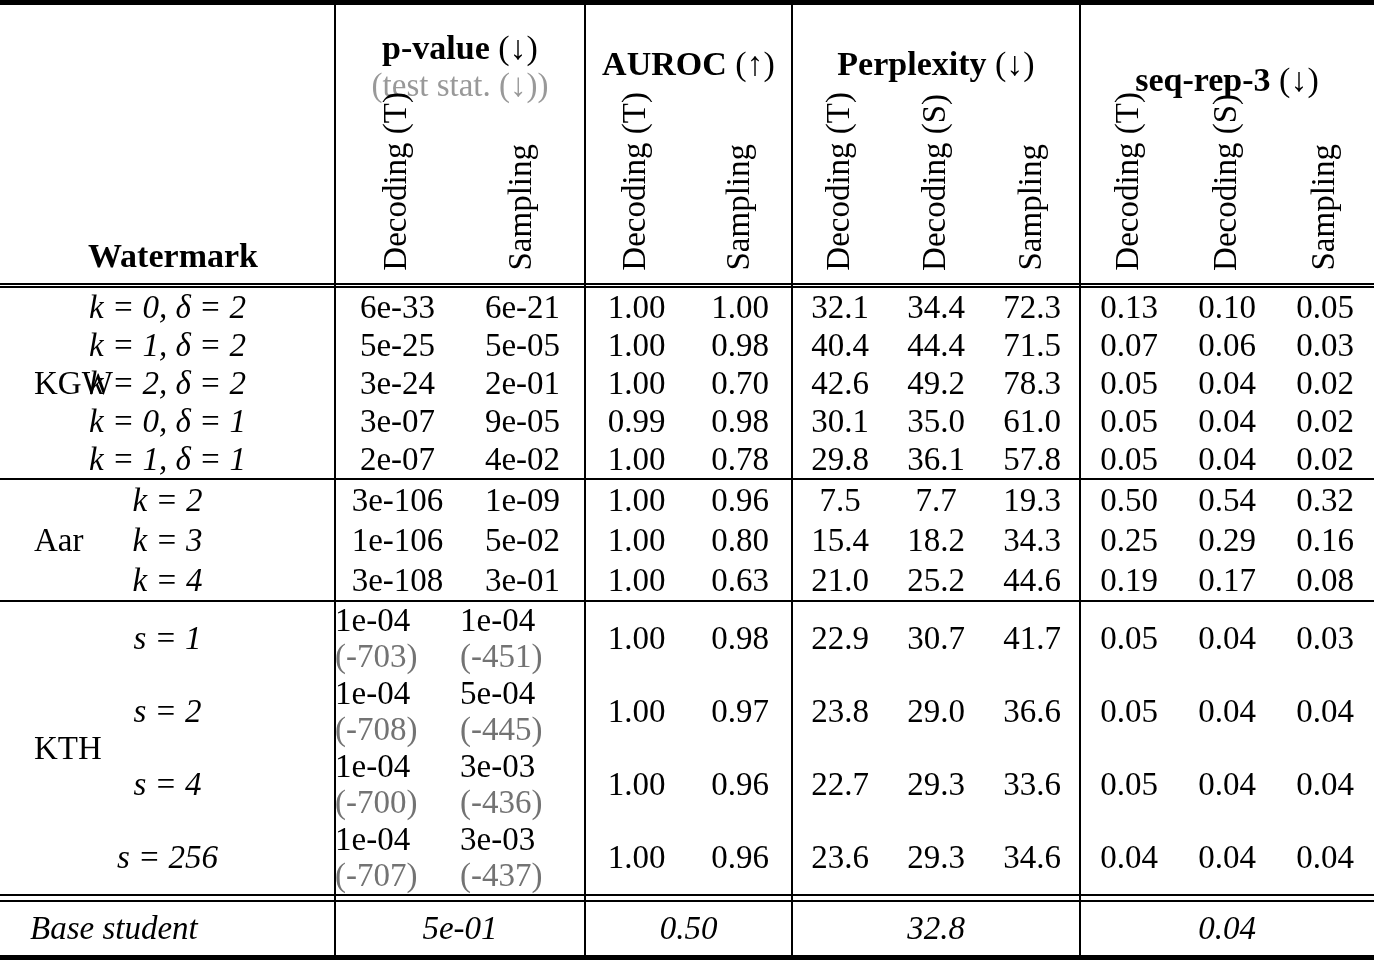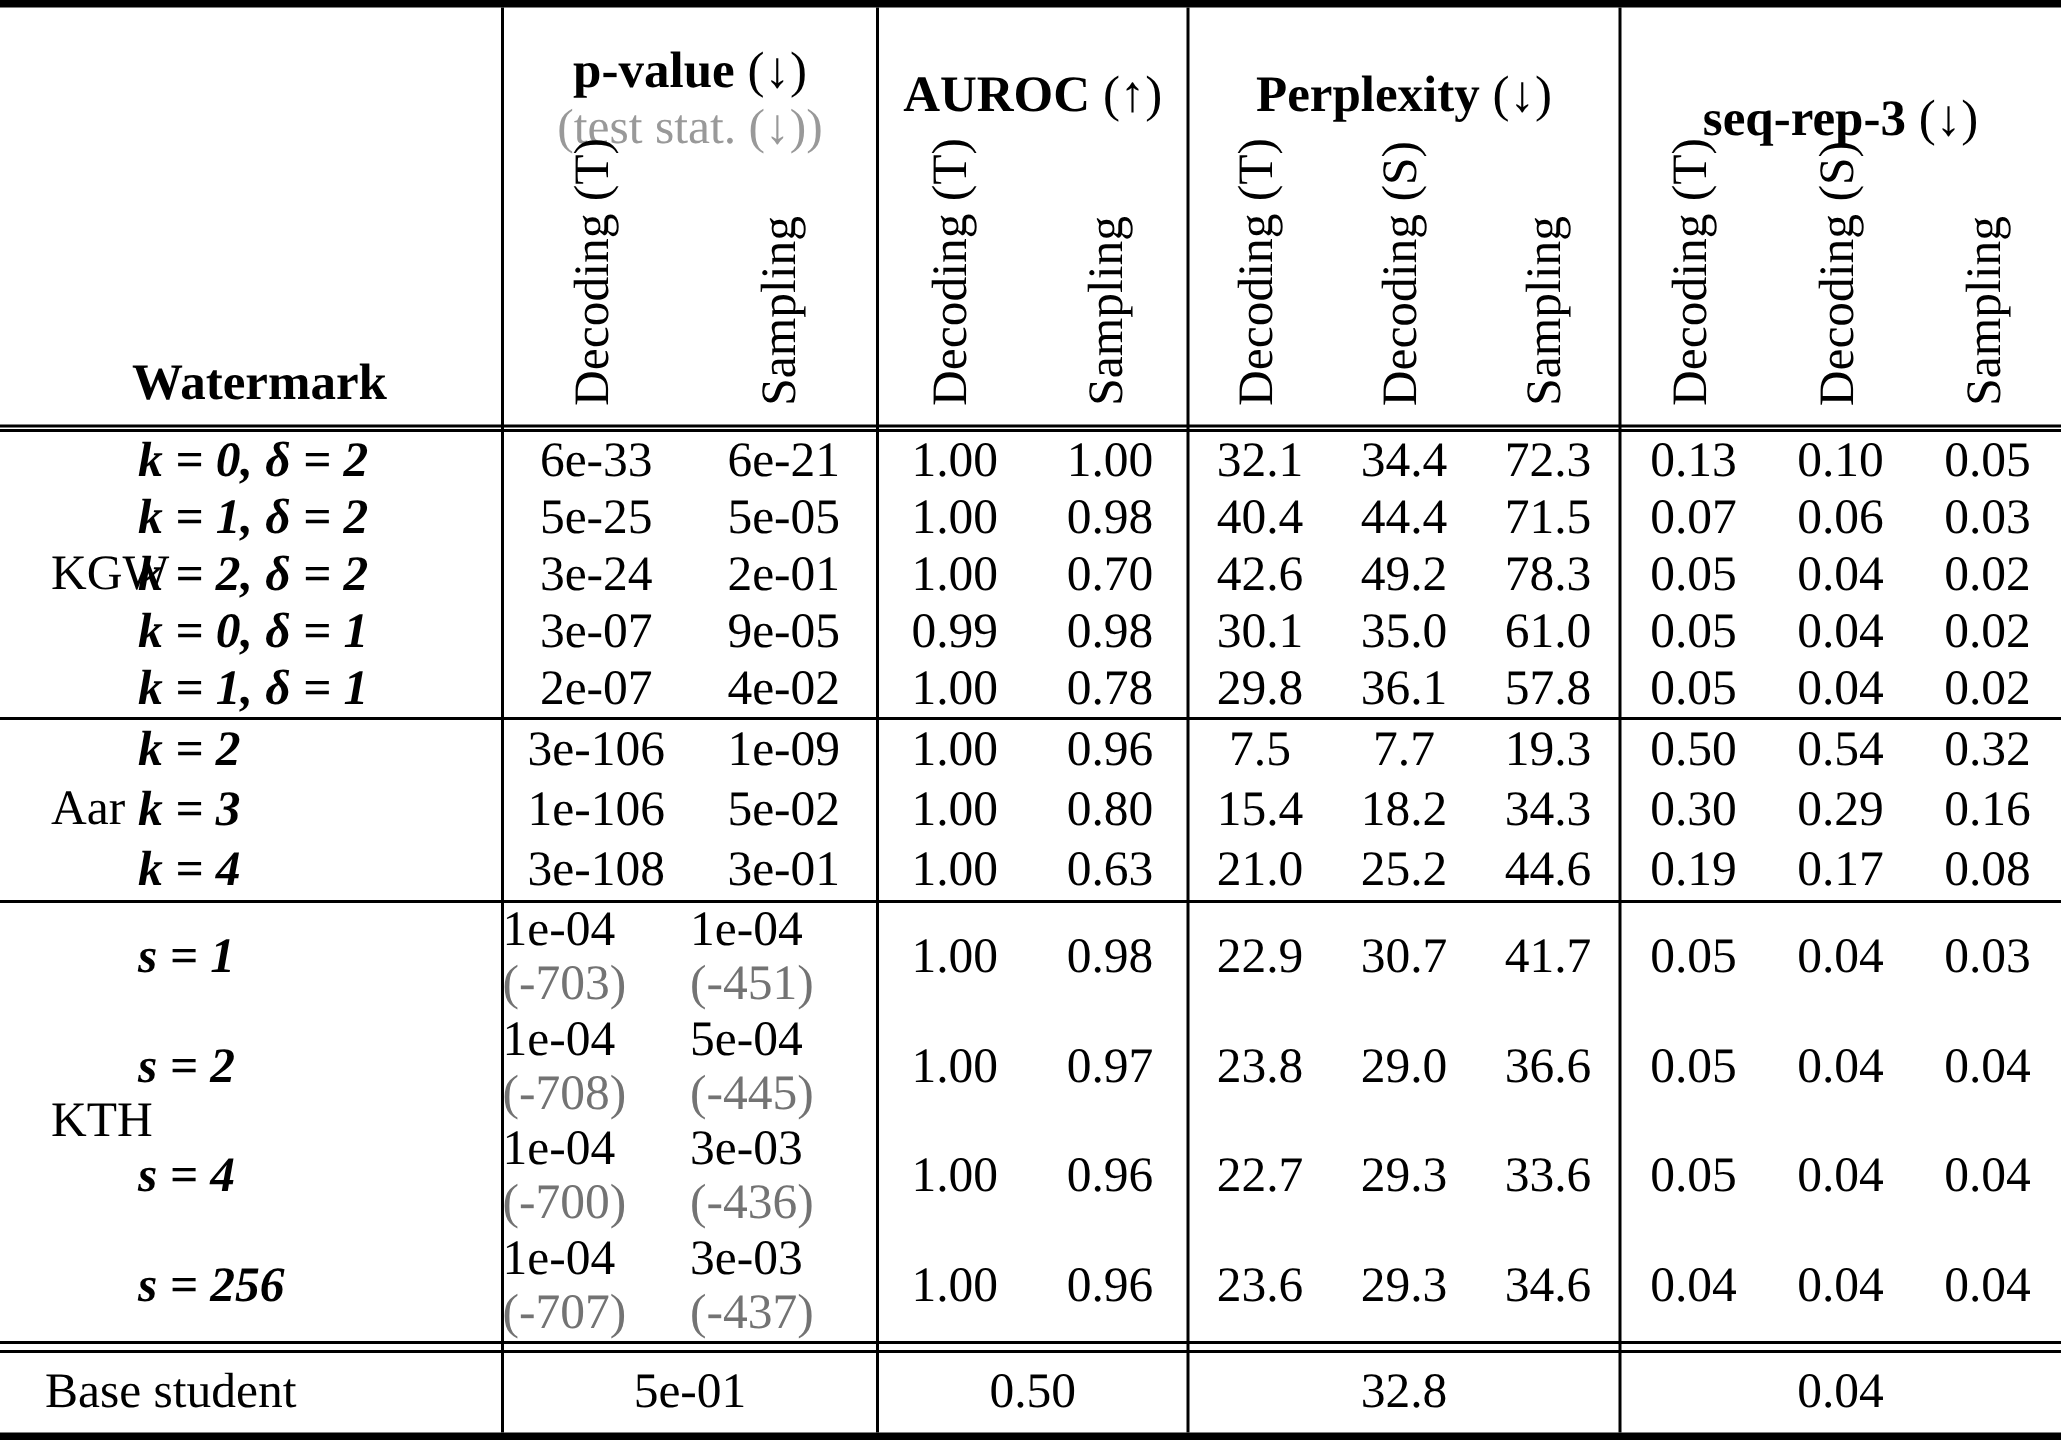--- a/index.html
+++ b/index.html
@@ -28,27 +28,27 @@
   
   .tbody { position:absolute; top:288px; left:0; width:1374px; }
   .section { position:relative; }
   .sec-rule { height:2px; background:#000; }
   .double-rule { height:8px; border-top:2px solid #000; border-bottom:2px solid #000; box-sizing:border-box; }
   .section-label { position:absolute; left:34px; top:50%; transform:translateY(-50%); }
   .row { display:grid; grid-template-columns:335px 125px 125px 103px 104px 96px 96px 96px 98px 98px 98px; align-items:center; }
   .row-kgw { height:38px; }
   .row-aar { height:40px; }
   .row-kth { height:73px; }
-  .param { text-align:left; padding-left:92px; font-style:italic;font-weight:bold; }
+  .param { text-align:center; font-style:italic; }
   .cell { text-align:center; }
   .cell2 { line-height:1.07; }
   .ts { color:#737373; }
 
   
-  .footer-row { display:grid; grid-template-columns:335px 250px 207px 288px 294px; height:53px; align-items:center; }
+  .footer-row { display:grid; grid-template-columns:335px 250px 207px 288px 294px; height:53px; align-items:center;font-style:italic; }
   .footer-label { padding-left:30px; }
   .footer-cell { text-align:center; }
 </style>
 </head>
 <body>
 
 <div class="paper-table">
   <div class="hrule-top"></div>
 
   <div class="vrule" style="left:334px;"></div>
@@ -163,21 +163,21 @@
         </div>
         <div class="row row-aar">
           <div class="param">k = 3</div>
           <div class="cell">1e-106</div>
           <div class="cell">5e-02</div>
           <div class="cell">1.00</div>
           <div class="cell">0.80</div>
           <div class="cell">15.4</div>
           <div class="cell">18.2</div>
           <div class="cell">34.3</div>
-          <div class="cell">0.30</div>
+          <div class="cell">0.25</div>
           <div class="cell">0.29</div>
           <div class="cell">0.16</div>
         </div>
         <div class="row row-aar">
           <div class="param">k = 4</div>
           <div class="cell">3e-108</div>
           <div class="cell">3e-01</div>
           <div class="cell">1.00</div>
           <div class="cell">0.63</div>
           <div class="cell">21.0</div>

